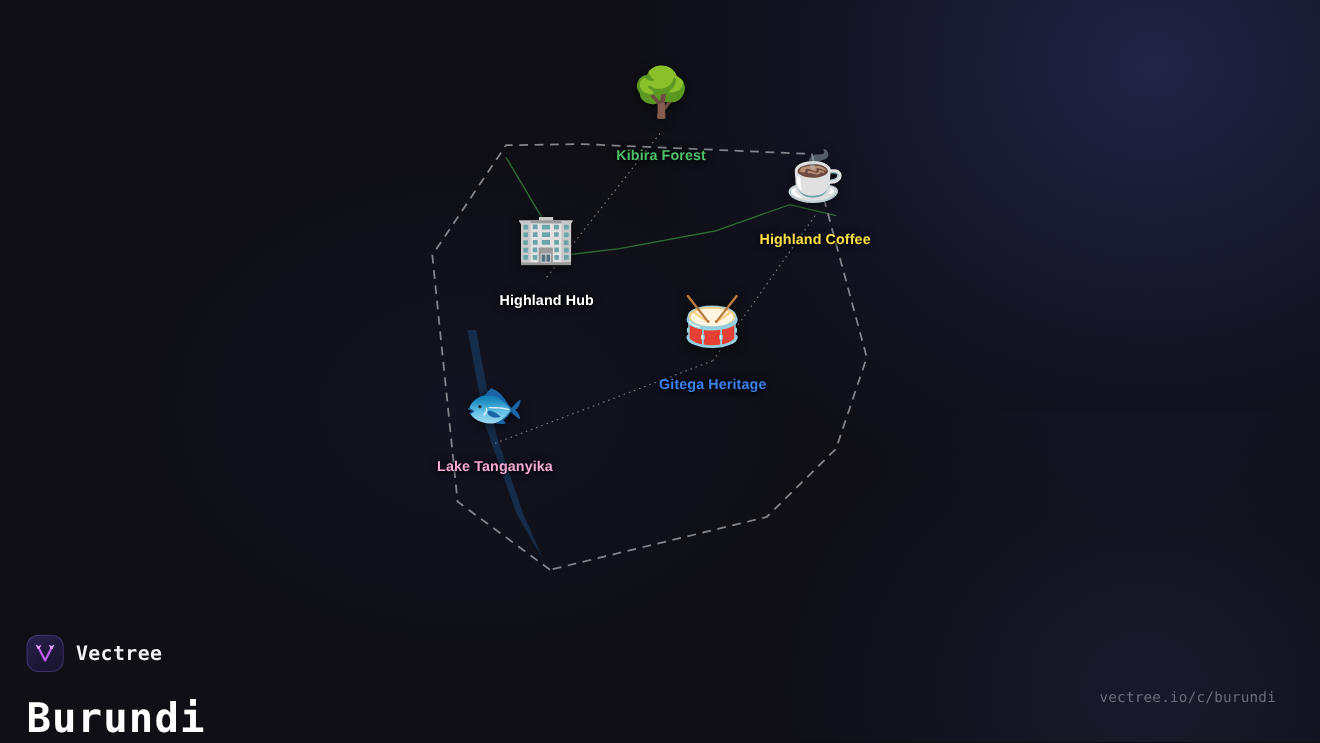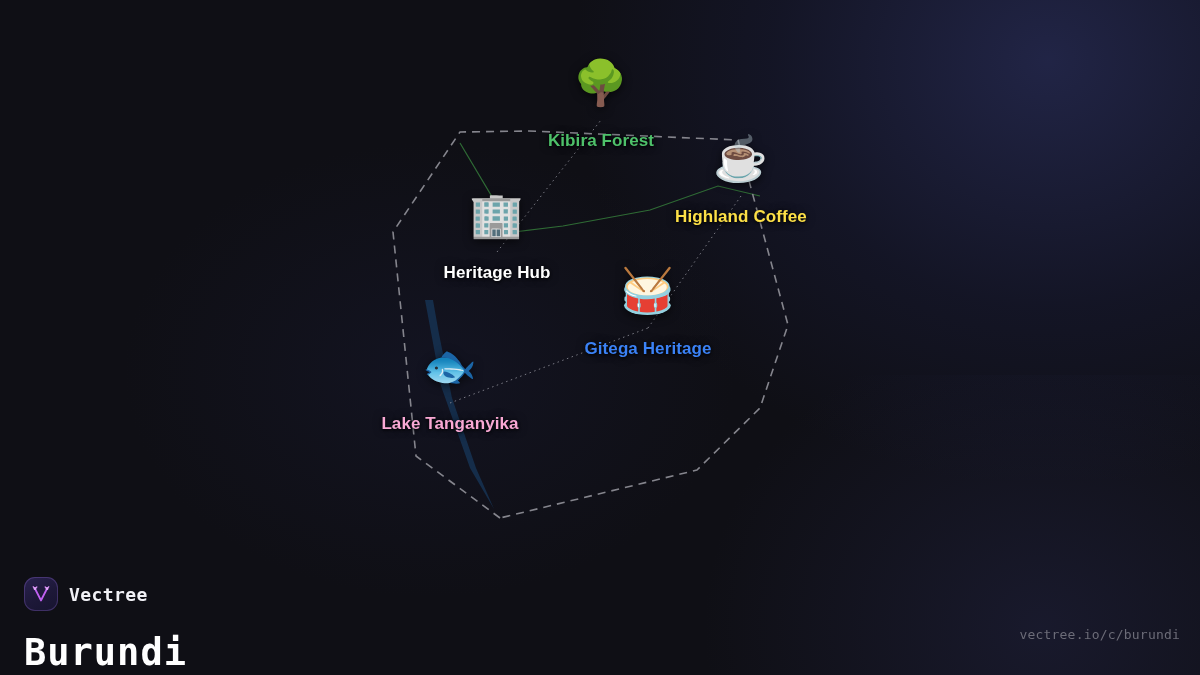--- a/index.html
+++ b/index.html
@@ -59,21 +59,21 @@
     font-size: 44px;
     line-height: 1;
     height: 52px;
     display: flex;
     align-items: center;
     justify-content: center;
     filter: drop-shadow(0 2px 5px rgba(0,0,0,0.65));
   }
   .node .lbl {
     margin-top: 22px;
-    font-size: 17px;
+    font-size: 13px;
     font-weight: bold;
     letter-spacing: 0.1px;
     white-space: nowrap;
     text-shadow: 0 1px 3px rgba(0,0,0,0.9), 0 0 8px rgba(0,0,0,0.6);
   }
 
   
   .footer-brand {
     position: absolute;
     left: 24px;
@@ -105,21 +105,21 @@
     bottom: 4px;
     font-family: "DejaVu Sans Mono", "Liberation Mono", monospace;
     font-size: 37px;
     font-weight: bold;
     color: #ffffff;
     letter-spacing: 1.0px;
     line-height: 1;
   }
   .page-url {
     position: absolute;
-    right: 20px;
+    right: 40px;
     bottom: 33px;
     font-family: "DejaVu Sans Mono", "Liberation Mono", monospace;
     font-size: 13px;
     color: #6c6c78;
     letter-spacing: 0.2px;
   }
 </style>
 </head>
 <body>
 
@@ -144,21 +144,21 @@
       <div class="node" style="left: 601px; top: 104px;">
         <div class="glyph">🌳</div>
         <div class="lbl" style="color: rgb(78, 193, 106);">Kibira Forest</div>
       </div>
       <div class="node" style="left: 741px; top: 180px;">
         <div class="glyph">☕</div>
         <div class="lbl" style="color: #fde047;">Highland Coffee</div>
       </div>
       <div class="node" style="left: 497px; top: 236px;">
         <div class="glyph">🏢</div>
-        <div class="lbl" style="color: rgb(255, 255, 255);">Heritage Hub</div>
+        <div class="lbl" style="color: rgb(255, 255, 255);">Highland Hub</div>
       </div>
       <div class="node" style="left: 648px; top: 312px;">
         <div class="glyph">🥁</div>
         <div class="lbl" style="color: #3b82f6;">Gitega Heritage</div>
       </div>
       <div class="node" style="left: 450px; top: 387px;">
         <div class="glyph">🐟</div>
         <div class="lbl" style="color: #f9a8d4;">Lake Tanganyika</div>
       </div>
     </div>

